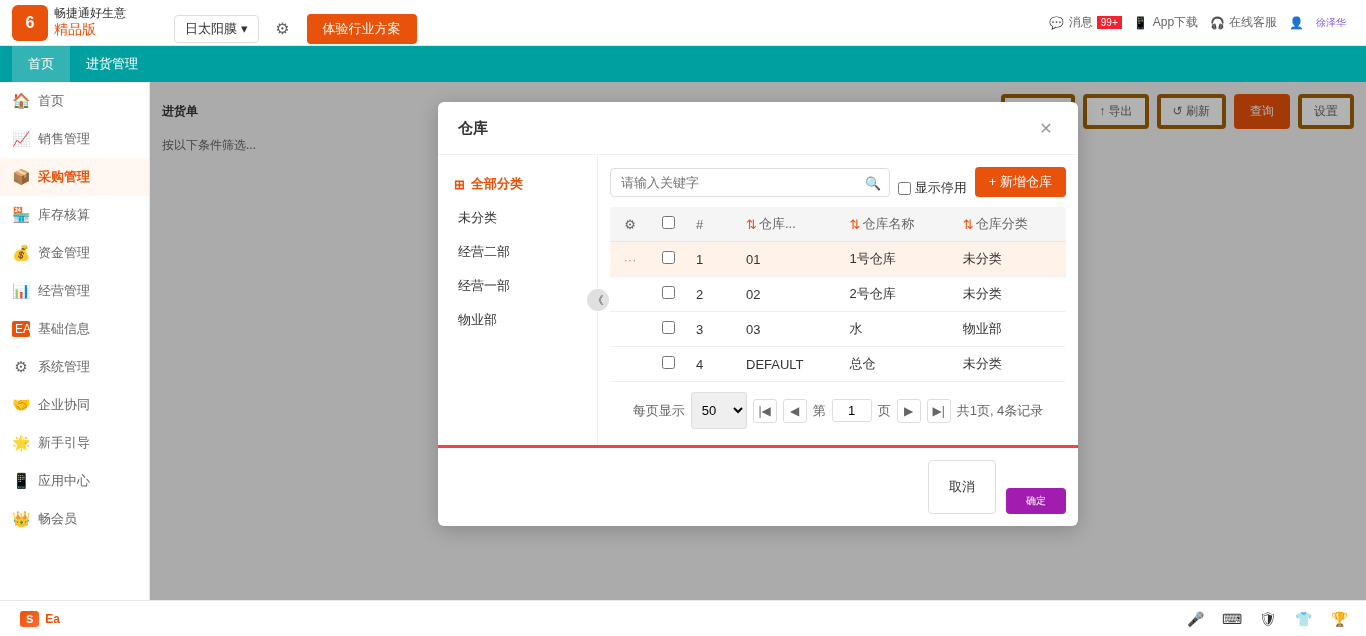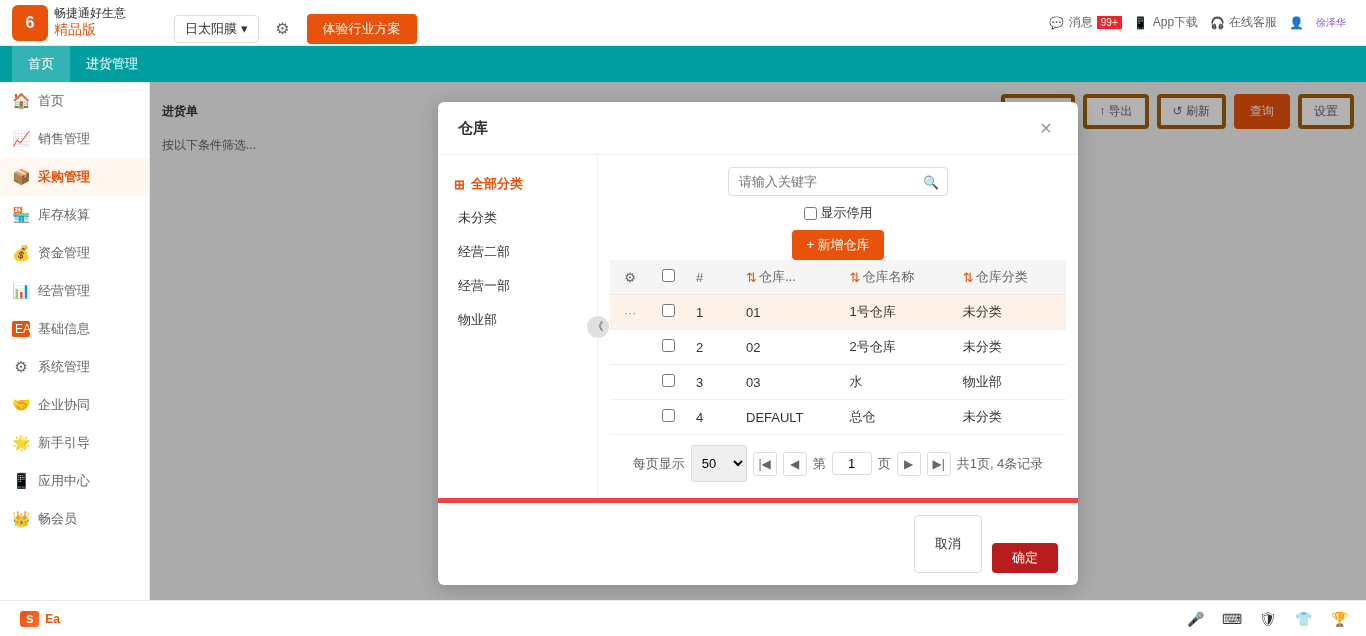--- a/index.html
+++ b/index.html
@@ -162,21 +162,21 @@
     }
 
     
     .right-panel {
       flex: 1;
       display: flex;
       flex-direction: column;
       padding: 12px;
     }
     .toolbar-row {
-      display: flex; align-items: center; gap: 8px; margin-bottom: 0; flex-direction: column;
+      display: flex; align-items: flex-end; gap: 8px; margin-bottom: 10px;
     }
     .search-input-wrap {
       position: relative;
       flex: 1;
     }
     .search-input {
       width: 100%; padding: 6px 32px 6px 10px;
       border: 1px solid #ddd; border-radius: 4px; font-size: 13px;
       outline: none;
     }
@@ -235,30 +235,30 @@
       font-size: 12px; color: #666;
     }
     .page-input {
       width: 40px; text-align: center; border: 1px solid #ddd; border-radius: 3px;
       padding: 3px 4px; font-size: 13px;
     }
 
     
     .dialog-footer {
       display: flex; justify-content: flex-end; gap: 10px;
-      padding: 12px 20px;
-      border-top: 5px solid #ef4444;
+      padding: 12px 12px;
+      border-top: 3px solid #ef4444;
     }
     .btn-cancel {
       padding: 6px 20px; border: 1px solid #ddd; border-radius: 4px;
       background: #fff; cursor: pointer; font-size: 13px; color: #333;
     }
     .btn-confirm {
       padding: 6px 20px; border: none; border-radius: 4px;
-      background: #b91c1c; color: #fff; cursor: pointer; font-size: 13px; margin-top: 28px;
+      background: #a21caf; color: #fff; cursor: pointer; font-size: 10px; margin-top: 28px;
     }
 
     
     .page-content {
       padding: 12px;
       background: #f5f5f5;
     }
     .action-btn {
       padding: 5px 12px; border: 4px solid #a16207; border-radius: 4px;
       background: #fff; cursor: pointer; font-size: 12px; color: #666;

